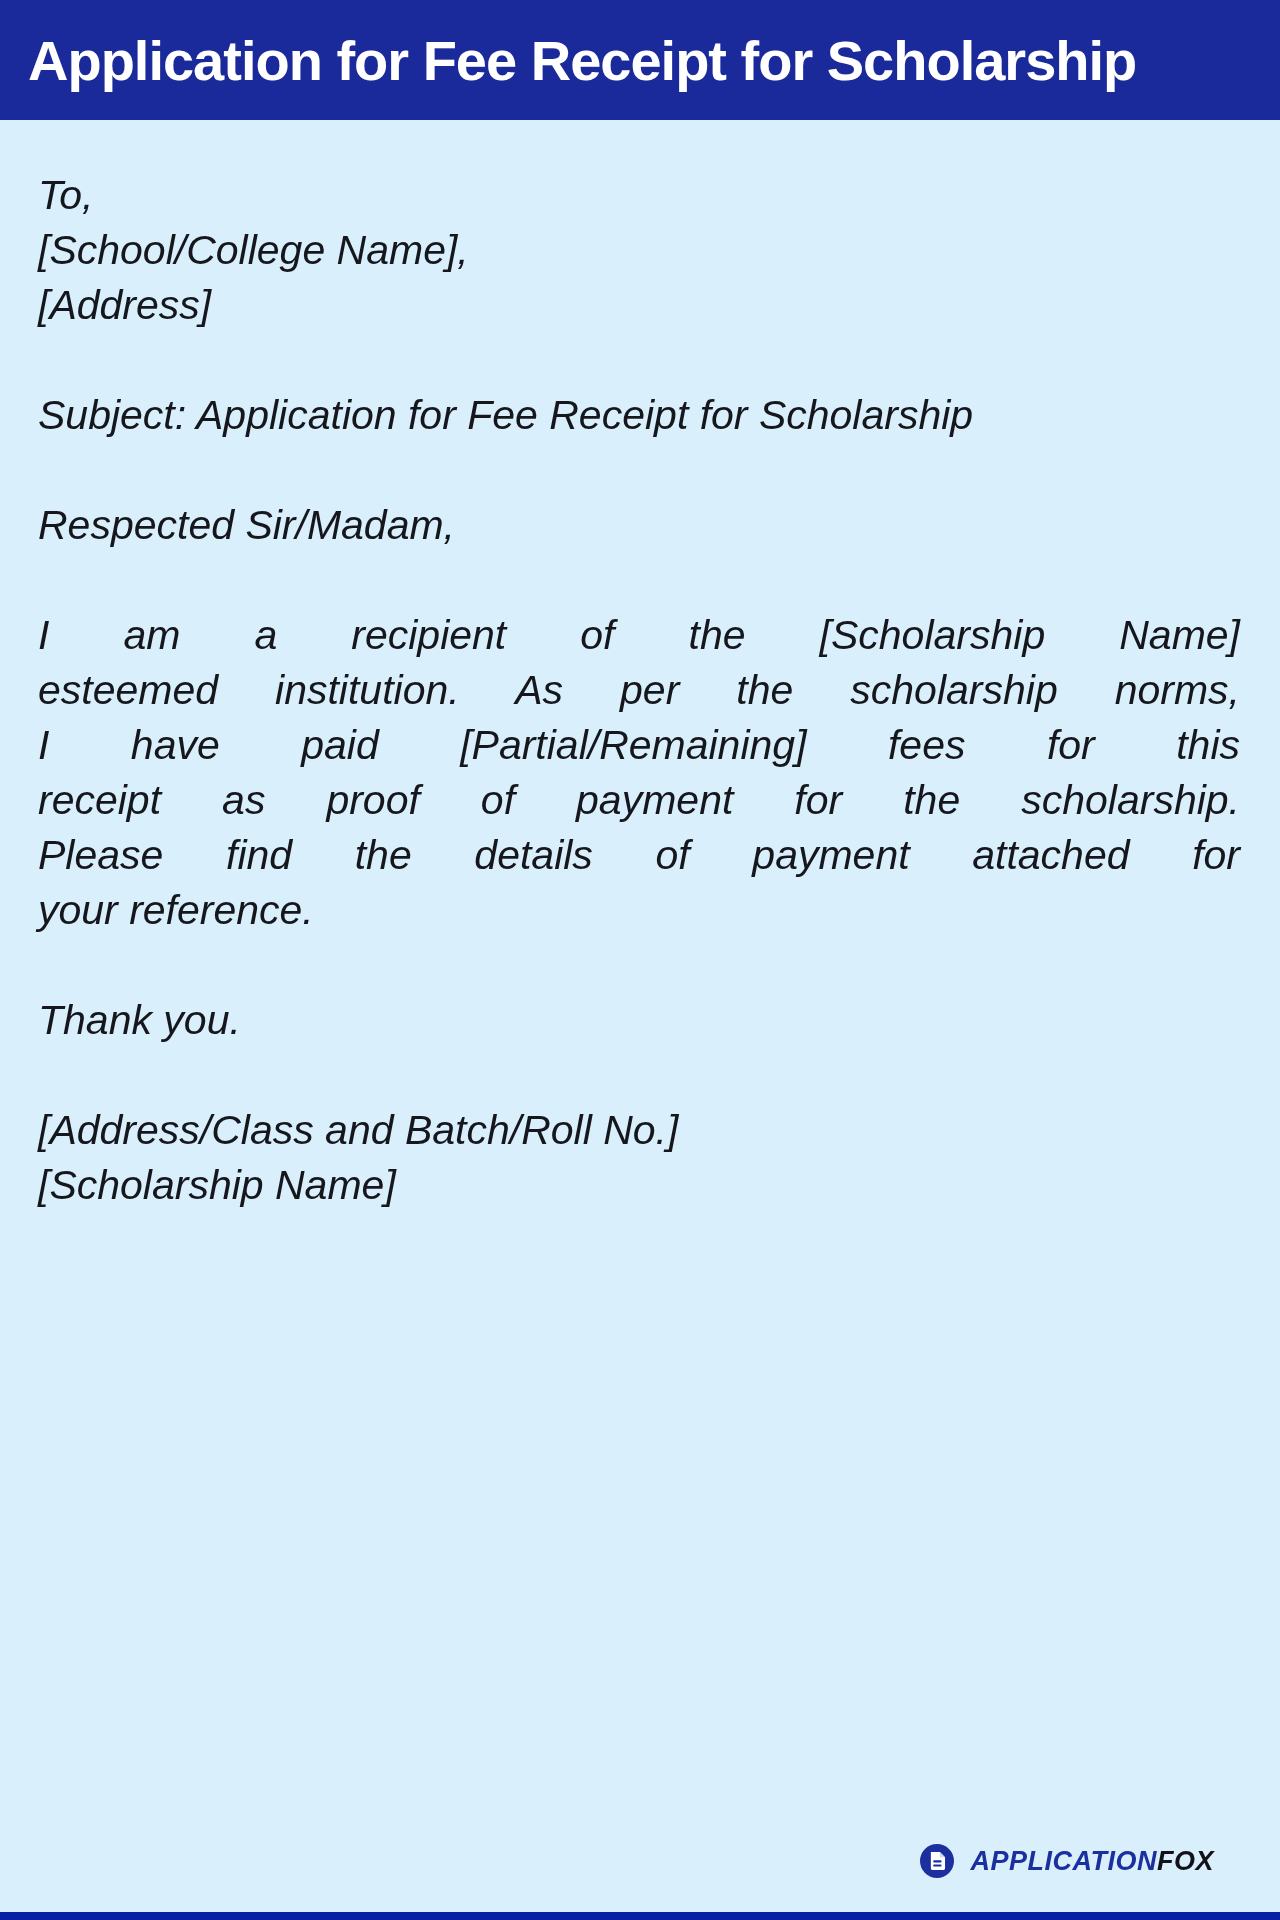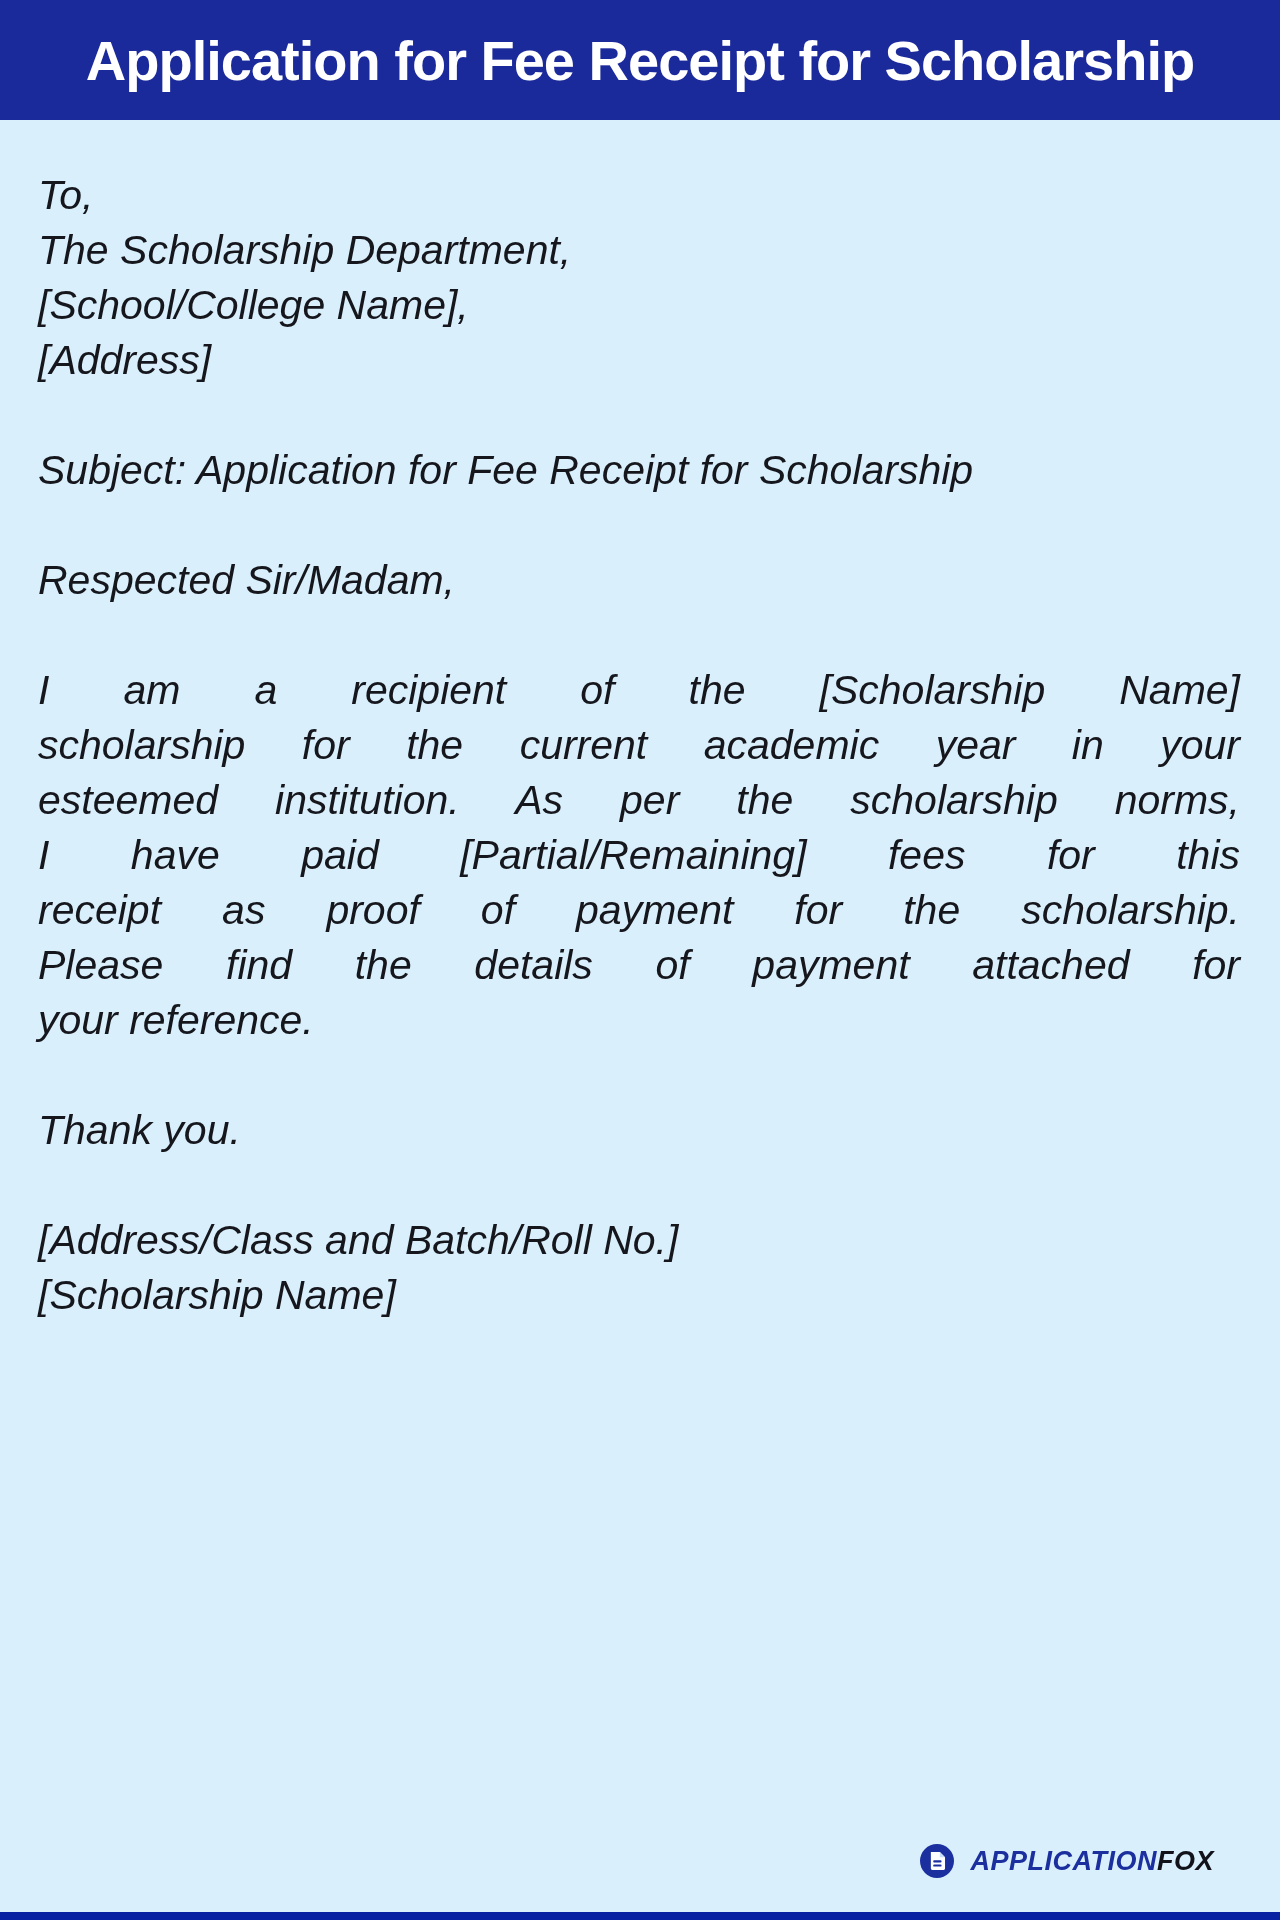--- a/index.html
+++ b/index.html
@@ -10,21 +10,20 @@
     position: relative;
     overflow: hidden;
     font-family: "Liberation Sans", sans-serif;
   }
   .header {
     height: 120px;
     background: #1b2a9b;
     display: flex;
     align-items: center;
     padding: 0 28px;
-    justify-content: center;
   }
   .header .title {
     color: #ffffff;
     font-size: 56px;
     font-weight: bold;
     letter-spacing: -1px;
     margin: 0;
     white-space: nowrap;
   }
   .content {
@@ -69,32 +68,30 @@
 <div class="page">
 
   <div class="header">
     <h1 class="title">Application for Fee Receipt for Scholarship</h1>
   </div>
 
   <div class="content">
 
     <div class="block">
       <div class="line">To,</div>
-      <div class="line">The Scholarship Department,</div>
       <div class="line">[School/College Name],</div>
       <div class="line">[Address]</div>
     </div>
 
     <div class="block">Subject: Application for Fee Receipt for Scholarship</div>
 
     <div class="block">Respected Sir/Madam,</div>
 
     <div class="block">
       <div class="jline">I am a recipient of the [Scholarship Name]</div>
-      <div class="jline">scholarship for the current academic year in your</div>
       <div class="jline">esteemed institution. As per the scholarship norms,</div>
       <div class="jline">I have paid [Partial/Remaining] fees for this</div>
       <div class="jline">receipt as proof of payment for the scholarship.</div>
       <div class="jline">Please find the details of payment attached for</div>
       <div class="jline last">your reference.</div>
     </div>
 
     <div class="block">Thank you.</div>
 
     <div class="block">

